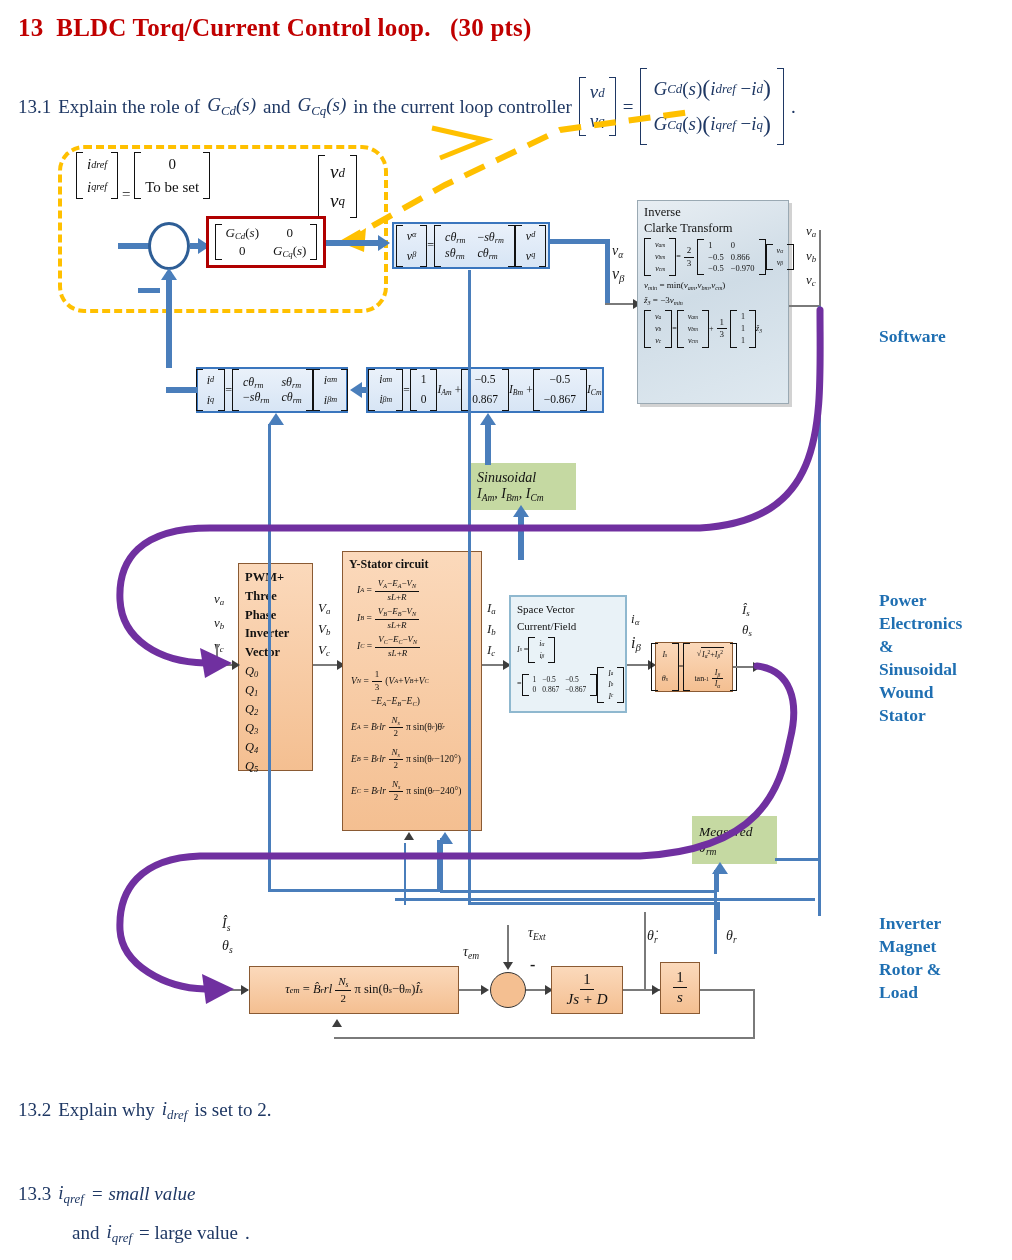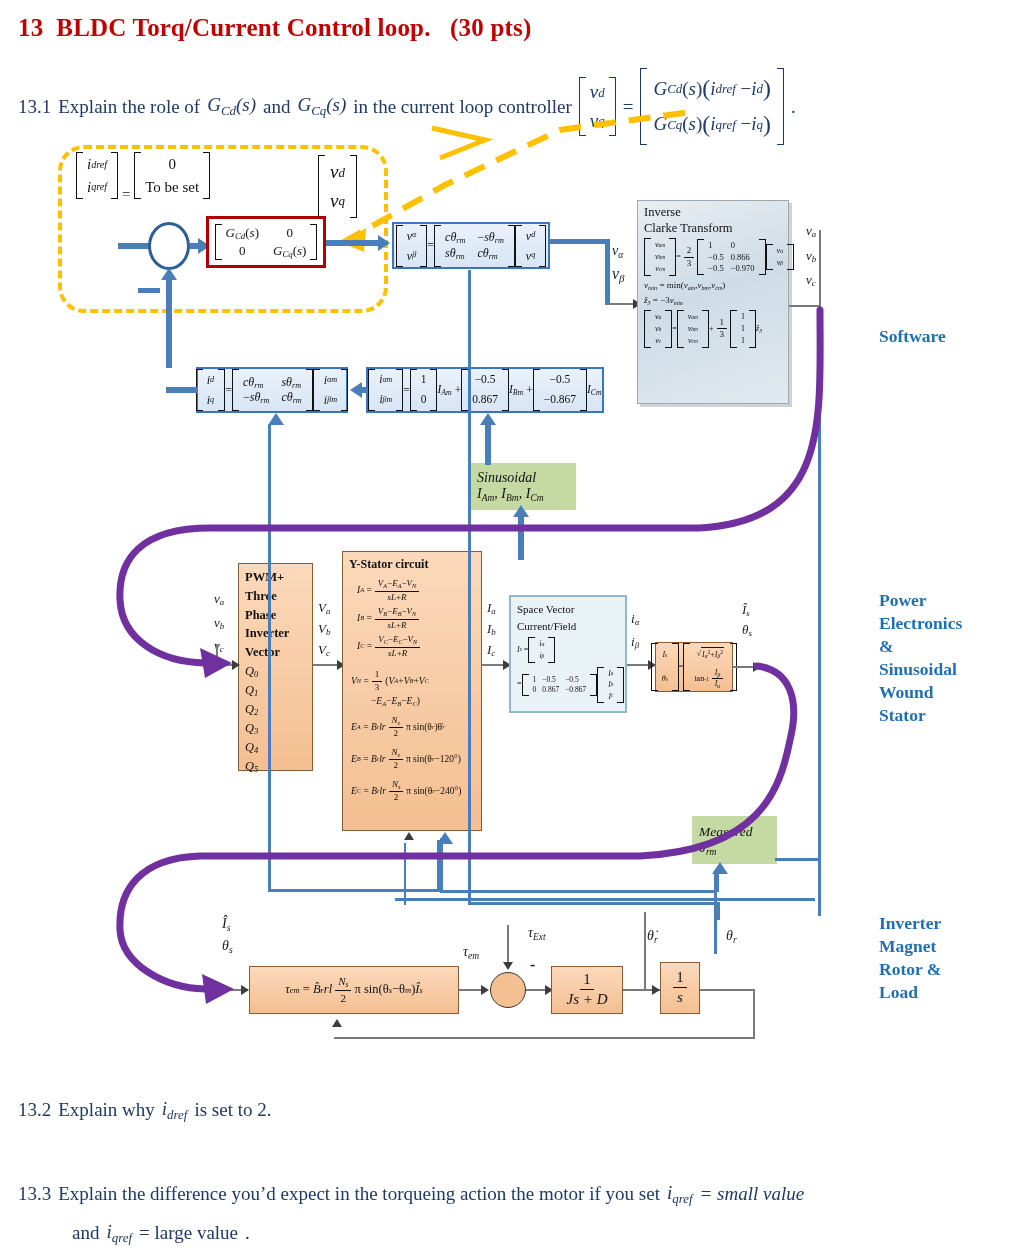--- a/index.html
+++ b/index.html
@@ -618,21 +618,21 @@
               <sub class="s">c</sub>
             </div>
           </span>
           <span class="brk r"></span>
         </span>
     </div>
   </div>
 </div>
 
 <div class="sig" style="left:631px; top:611px; font-size:13px;">i<sub class="s">α</sub></div>
-<div class="sig" style="left:631px; top:634px; font-size:13px;">i<sub class="s">β</sub></div>
+<div class="sig" style="left:631px; top:634px; font-size:16px;">i<sub class="s">β</sub></div>
 <div class="ln-grey" style="left:627px; top:664px; width:25px; height:2px;"></div>
 <div class="arrow ar-right-grey" style="left:648px; top:660px;"></div>
 
 <div class="box box-orange" style="left:655px; top:642px; width:78px; height:50px;">
   <span class="mat" style="font-size:8px; color:#111;">
     <span class="brk l"></span>
     <span class="rows two" style="gap:4px;">
         <div>
           <i class="mi">I</i>
           <sub class="s">s</sub>
@@ -767,21 +767,20 @@
 <div class="abs" id="q132">
   <span class="qnum">13.2</span>
   <span class="qtext">Explain why</span>
   <span class="qtext mi">i<sub class="s">dref</sub></span>
   <span class="qtext">is set to 2.</span>
 </div>
 
 <div class="abs" id="q133">
   <div class="l1">
     <span class="qnum">13.3</span>
-    <span class="qtext">Explain the difference you’d expect in the torqueing action the motor if you set</span>
     <span class="qtext mi">i<sub class="s">qref</sub></span>
     <span class="qtext mi">= small value</span>
   </div>
   <div class="l2">
     <span class="qtext">and</span>
     <span class="qtext mi">i<sub class="s">qref</sub></span>
     <span class="qtext">= large value</span>
     <span class="qtext">.</span>
   </div>
 </div>

